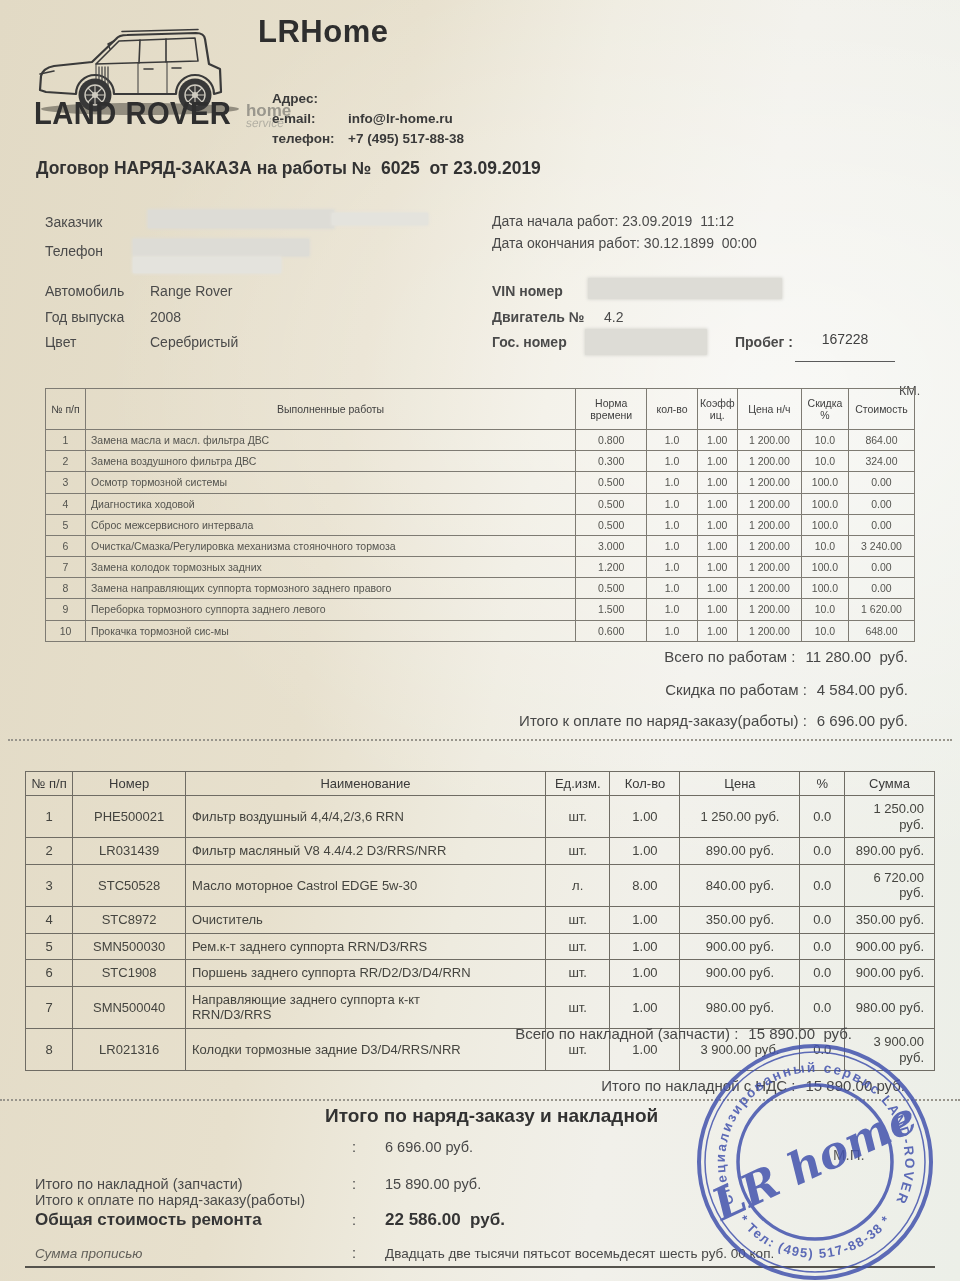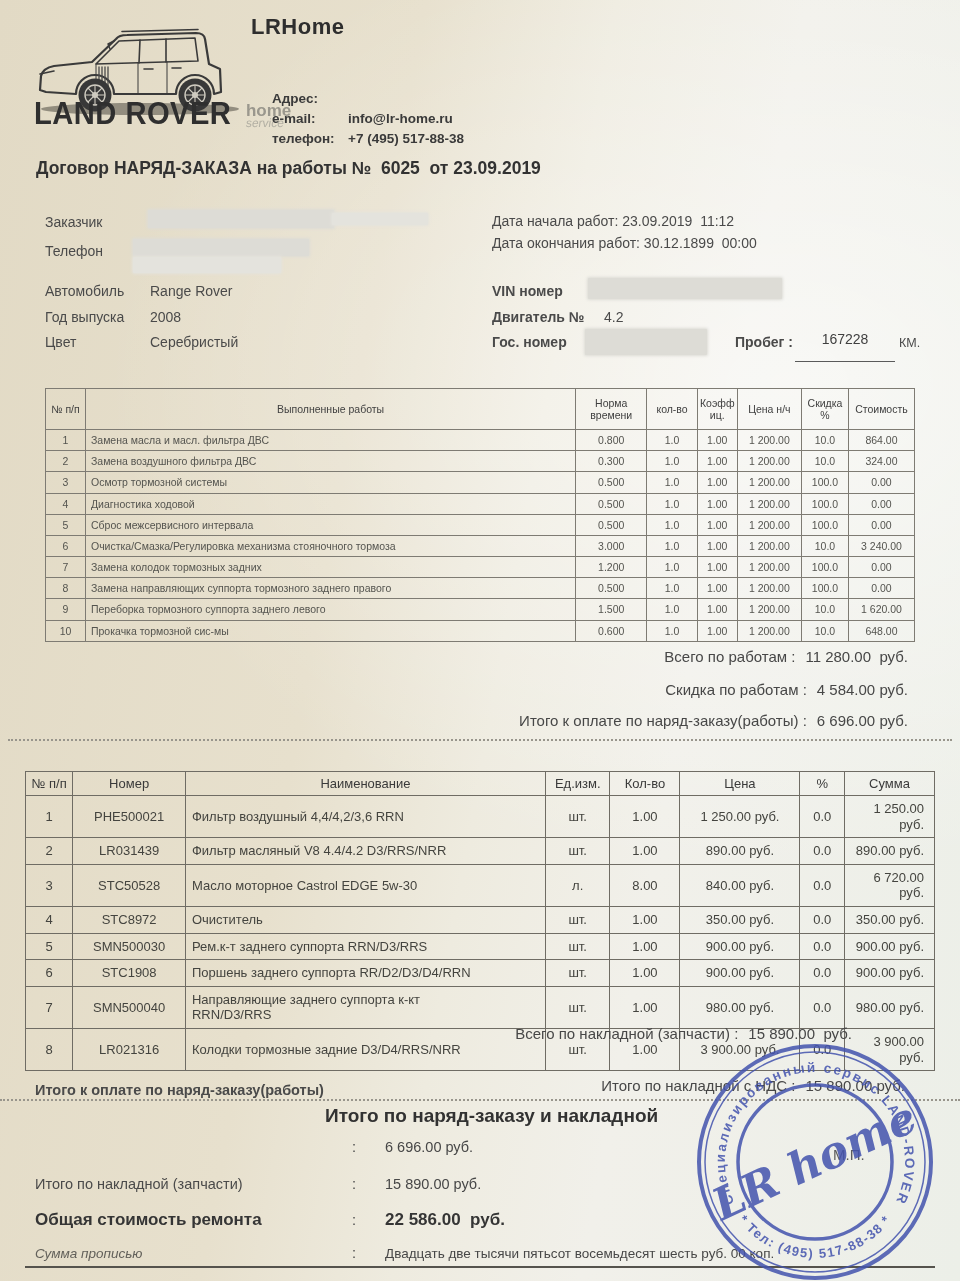--- a/index.html
+++ b/index.html
@@ -7,38 +7,38 @@
     position:relative; width:960px; height:1281px; overflow:hidden;
     font-family:"Liberation Sans", sans-serif; color:#3f3f3f;
     background:
       radial-gradient(1100px 800px at 82% 30%, rgba(255,255,255,0.55), rgba(255,255,255,0) 62%),
       linear-gradient(100deg, #e2dac5 0%, #e7e0cd 36%, #eeebdf 52%, #f1f0ea 68%, #ecefe8 100%);
   }
   .abs{position:absolute;}
   .pre{white-space:pre-wrap;}
 
   
-  .company-name{left:251px; top:14px; font-size:22px; font-weight:bold; color:#2e2e2e; letter-spacing:0.5px;}
+  .company-name{left:258px; top:14px; font-size:31px; font-weight:bold; color:#2e2e2e; letter-spacing:0.5px;}
   .brand-row{left:34px; top:96px; display:flex; align-items:flex-start;}
   .brand-main{font-size:31px; font-weight:900; color:#2f2f2f; letter-spacing:0.5px; transform:scaleX(0.94); transform-origin:left;}
   .brand-sub{margin-left:2px; line-height:1; padding-top:6px;}
   .brand-sub .home{font-size:17px; font-weight:bold; color:#9a978d; display:block;}
   .brand-sub .service{font-size:12px; color:#b3b0a4; display:block; margin-top:-2px; transform:skewX(-8deg);}
   .contact-row{left:272px; display:flex; font-size:13.5px; font-weight:bold; color:#3a3a3a;}
   .contact-label{width:76px;}
   .c1{top:91px}.c2{top:111px}.c3{top:131px}
   .doc-title{left:36px; top:158px; font-size:17.5px; font-weight:bold; color:#323232;}
 
   
   .info-label{font-size:14px; color:#4a4a4a;}
   .info-value{font-size:14px; color:#4a4a4a;}
   .redact{background:#dddcd6; box-shadow:0 0 3px 1px #dddcd6; border-radius:1px;}
   .redact.light{background:#e4e3dd; box-shadow:0 0 3px 1px #e4e3dd;}
   .mileage-value{width:100px; text-align:center; border-bottom:1.5px solid #5a5a5a; padding-bottom:14px; font-size:14px;}
-  .mileage-unit{font-size:12.5px; color:#4a4a4a;}
+  .mileage-unit{font-size:12.5px; color:#4a4a4a;margin-top:48px;}
 
   
   table{border-collapse:collapse; table-layout:fixed;}
   .works{left:45px; top:388px; width:870px;}
   .works th{font-size:10.5px; font-weight:normal; color:#3f3f3f; border:1px solid #7e7b73; padding:8px 2px; background:transparent;}
   .works td{font-size:10.5px; color:#54544f; border:1px solid #7e7b73; padding:3px 5px; text-align:center; line-height:1.35; overflow:hidden;}
   .works td:nth-child(2){text-align:left;margin-top:32px;}
   .parts-title{left:25px; top:747px; width:910px; text-align:center; font-size:16.5px; font-weight:bold; color:#323232;}
   .parts{left:25px; top:771px; width:910px;}
   .parts th{font-size:13px; font-weight:normal; color:#3a3a3a; border:1px solid #6f6c64; padding:4px 3px;}
@@ -395,21 +395,21 @@
       </tbody>
   </table>
 
   <div class="total-line" style="right:108px; top:1025px;"><span>Всего по накладной (запчасти) :</span><span class="v">15 890.00  руб.</span></div>
   <div class="total-line" style="right:55px; top:1077px;"><span>Итого по накладной с НДС :</span><span class="v">15 890.00 руб.</span></div>
 
   <div class="abs dotted" style="left:0px; top:1099px; width:960px;"></div>
 
   <div class="abs summary-title">Итого по наряд-заказу и накладной</div>
 
-  <div class="abs sum-label" style="top:1082px;font-weight:bold;">Итого к оплате по наряд-заказу(работы)</div>
+  <div class="abs sum-label" style="top:1192px;">Итого к оплате по наряд-заказу(работы)</div>
   <div class="abs sum-colon" style="top:1139px;">:</div>
   <div class="abs sum-value" style="top:1139px;">6 696.00 руб.</div>
 
   <div class="abs sum-label" style="top:1176px;">Итого по накладной (запчасти)</div>
   <div class="abs sum-colon" style="top:1176px;">:</div>
   <div class="abs sum-value" style="top:1176px;">15 890.00 руб.</div>
 
   <div class="abs sum-label sum-big" style="top:1210px;">Общая стоимость ремонта</div>
   <div class="abs sum-colon" style="top:1212px;">:</div>
   <div class="abs sum-value sum-big" style="top:1210px;">22 586.00  руб.</div>

